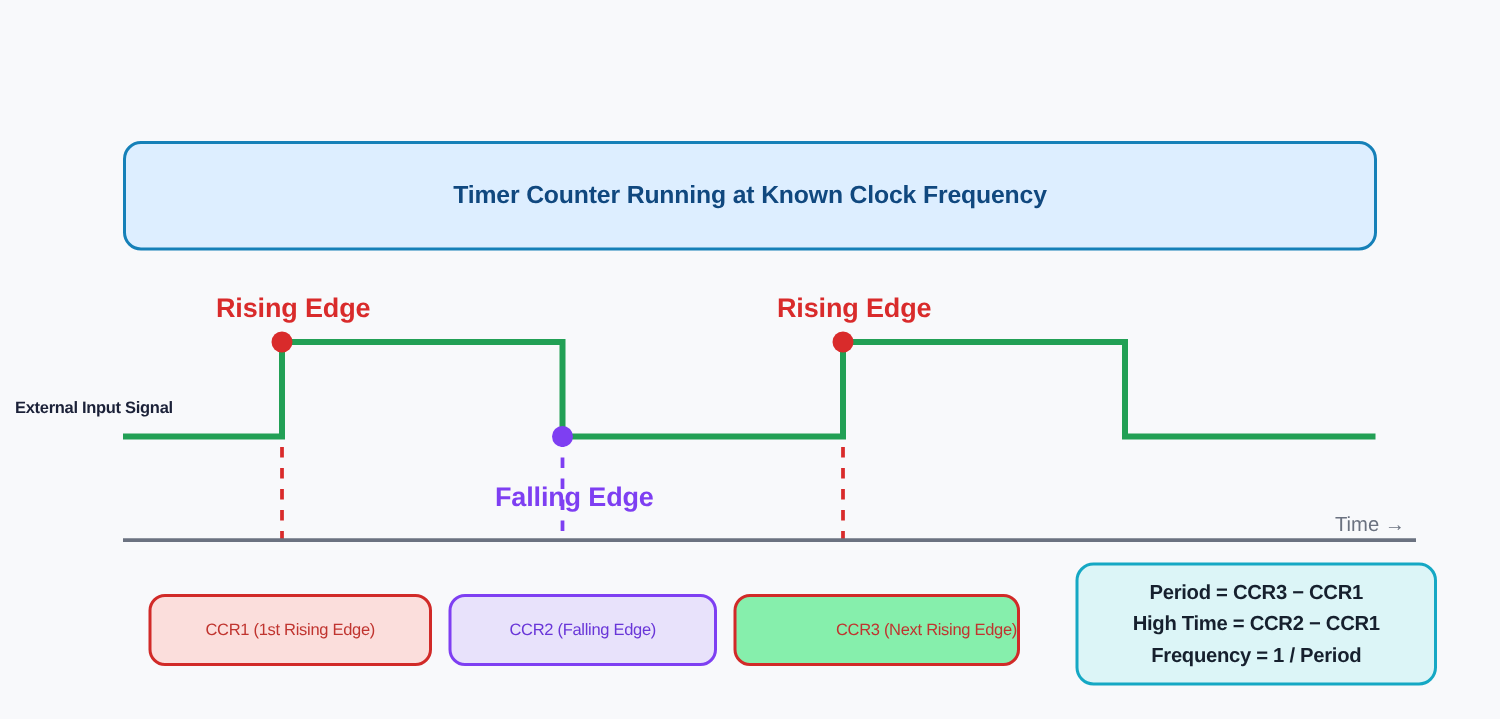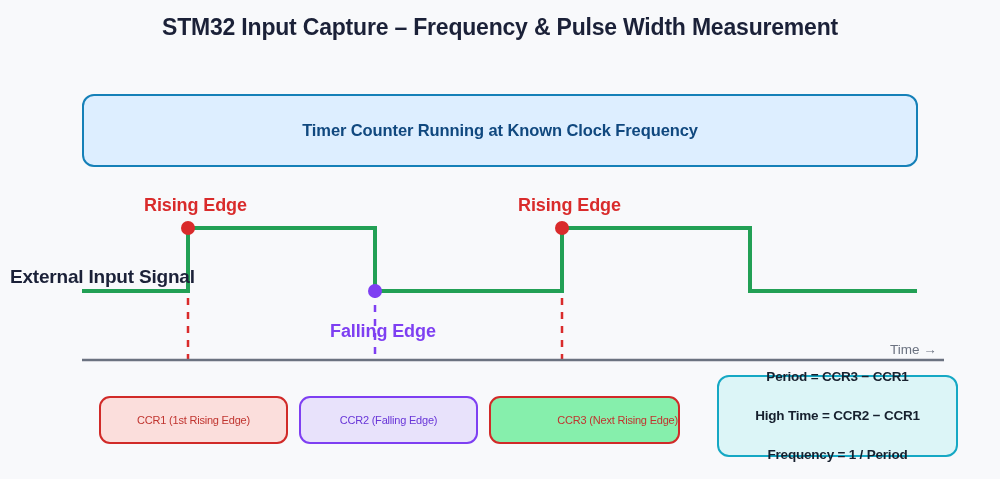--- a/index.html
+++ b/index.html
@@ -62,21 +62,21 @@
     top: 0;
     width: 1000px;
     height: 479px;
     pointer-events: none;
   }
 
   .signal-label {
     position: absolute;
     left: 10px;
     top: 266px;
-    font-size: 19px;
+    font-size: 11px;
     font-weight: bold;
     color: #1b2138;
     letter-spacing: -0.2px;
   }
 
   .edge-label {
     position: absolute;
     font-size: 18px;
     font-weight: bold;
     letter-spacing: -0.1px;
@@ -132,37 +132,36 @@
     width: 241px;
     height: 82px;
     box-sizing: border-box;
     background: #dcf5f7;
     border: 2px solid #15a8c4;
     border-radius: 12px;
     display: flex;
     flex-direction: column;
     align-items: center;
     justify-content: center;
-    gap: 19px;
+    gap: 1px;
   }
   .formula-box .formula-line {
     font-size: 13.5px;
     font-weight: bold;
     color: #16202e;
     letter-spacing: -0.2px;
     line-height: 20px;
     white-space: nowrap;
   }
 </style>
 </head>
 <body>
 
 <div id="stage">
 
-  <div class="title">STM32 Input Capture – Frequency &amp; Pulse Width Measurement</div>
 
   <div class="timer-box">
     <span class="timer-label">Timer Counter Running at Known Clock Frequency</span>
   </div>
 
   <svg class="wave-svg" viewBox="0 0 1000 479" xmlns="http://www.w3.org/2000/svg">
 
     <line x1="188" y1="228" x2="188" y2="360" stroke="#d92b2b" stroke-width="2.5" stroke-dasharray="7 7"></line>
     <line x1="375" y1="291" x2="375" y2="360" stroke="#7e3ff2" stroke-width="2.5" stroke-dasharray="7 7"></line>
     <line x1="562" y1="228" x2="562" y2="360" stroke="#d92b2b" stroke-width="2.5" stroke-dasharray="7 7"></line>

